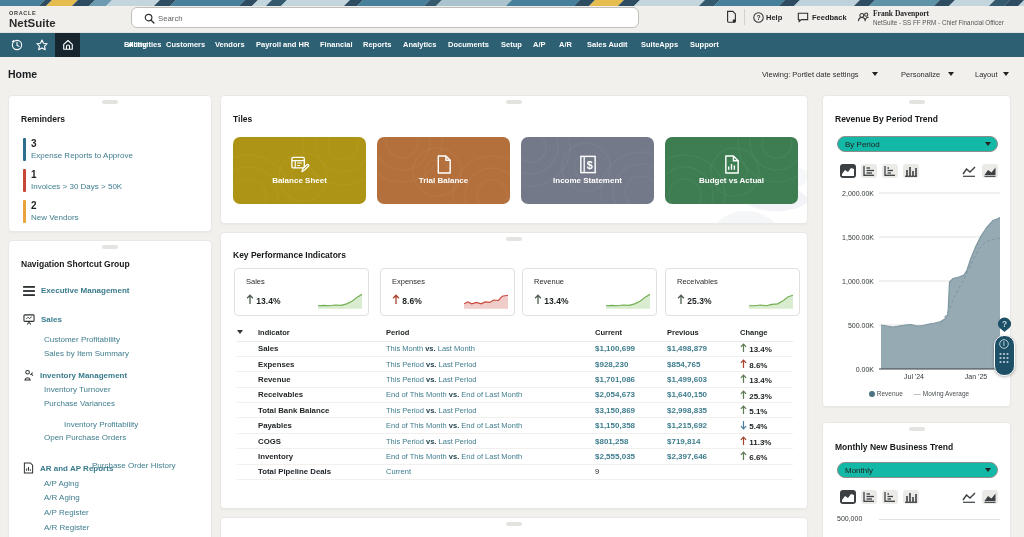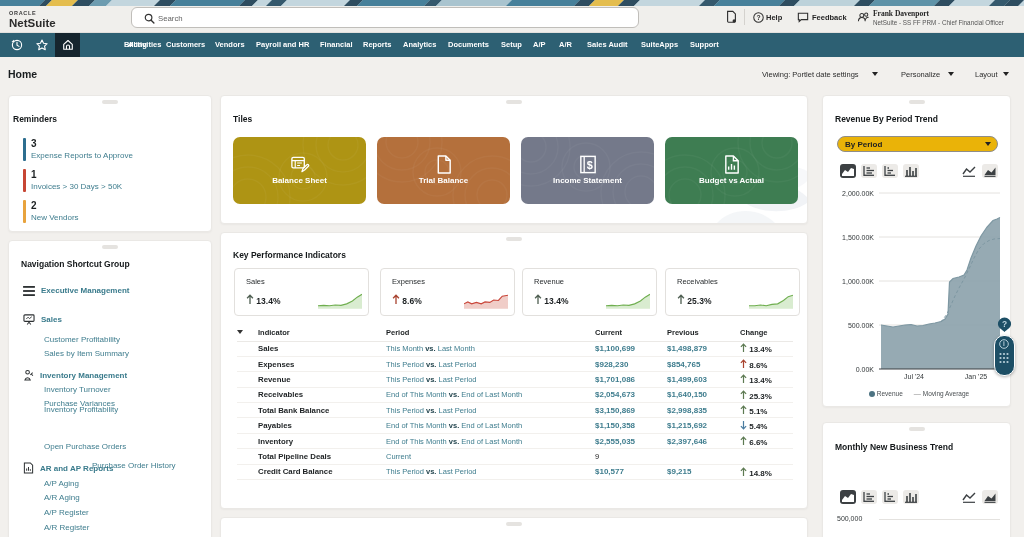--- a/index.html
+++ b/index.html
@@ -50,21 +50,21 @@
 
 #kpitable { position:absolute; left:16px; top:92px; width:556px; border-collapse:collapse; font-size:7.5px; }
 #kpitable th { text-align:left; font-weight:bold; font-size:7.5px; color:#1c2022; padding:0; height:16px; border-bottom:1px solid #ebe9e6; }
 #kpitable td { padding:0; border-bottom:1px solid #f2f0ed; height:15.4px; }
 #kpitable .ind { font-weight:bold; color:#1c2022; font-size:7.8px; }
 #kpitable .per { color:#3f7d8e; }
 #kpitable .per b { color:#24464f; }
 #kpitable .val { color:#3f7d8e; font-weight:bold; font-size:8px; }
 .chg { font-weight:bold; color:#1c2022; font-size:8px; }
 
-.selbox { position:absolute; left:14px; height:16px; background:#eab308; border:1px solid #8f8d89; border-radius:8px; font-size:8px; color:#222;font-weight:bold; }
+.selbox { position:absolute; left:14px; height:16px; background:#14b8a6; border:1px solid #8f8d89; border-radius:8px; font-size:8px; color:#222; }
 .selbox .stxt { position:absolute; left:7px; top:3px; }
 .selbox .caret { position:absolute; right:6px; top:5px; width:0; height:0; border-left:3.5px solid transparent; border-right:3.5px solid transparent; border-top:4.5px solid #222; }
 .cico { position:absolute; width:16px; height:14px; border-radius:3px; }
 .cico.bg { background:#eceae7; }
 .legend { position:absolute; font-size:6.5px; color:#4a4f52; white-space:nowrap; }
 </style>
 </head>
 <body>
 <div id="stage">
 
@@ -176,21 +176,21 @@
   <div id="hometitle">Home</div>
   <div class="viewctl" style="left:762px;">Viewing: Portlet date settings</div>
     <div class="caret4" style="left:872px;"></div>
   <div class="viewctl" style="left:901px;">Personalize</div>
     <div class="caret4" style="left:948px;"></div>
   <div class="viewctl" style="left:975px;">Layout</div>
     <div class="caret4" style="left:1003px;"></div>
 
   <div class="card" id="reminders" style="left:8px; top:95px; width:204px; height:137px;">
     <div class="handle"></div>
-    <div class="cardtitle" style="left:4px; top:18px;text-align:center;">Reminders</div>
+    <div class="cardtitle" style="left:12px; top:18px;text-align:center;">Reminders</div>
     <div class="remitem" style="top:42px;">
         <div class="rembar" style="background:#2d6e8f;"></div>
         <div class="remnum">3</div>
         <div class="remtxt">Expense Reports to Approve</div>
       </div>
     <div class="remitem" style="top:73px;">
         <div class="rembar" style="background:#c74634;"></div>
         <div class="remnum">1</div>
         <div class="remtxt">Invoices &gt; 30 Days &gt; 50K</div>
       </div>
@@ -216,22 +216,22 @@
         </svg>Sales</div>
     <div class="navsub" style="top:94px;">Customer Profitability</div>
     <div class="navsub" style="top:108px;">Sales by Item Summary</div>
     <div class="navgrp" style="top:128px;"><svg width="11" height="12" viewBox="0 0 12 13">
           <circle cx="5" cy="3.5" r="2" fill="none" stroke="#2d3133" stroke-width="1.1"></circle>
           <path d="M2 12 a3.2 4 0 0 1 6 0 Z" fill="none" stroke="#2d3133" stroke-width="1.1"></path>
           <path d="M8 6.5 L10.5 4 M10.8 7.2 L9 5.4" stroke="#2d3133" stroke-width="1.1"></path>
         </svg>Inventory Management</div>
     <div class="navsub" style="top:144px;">Inventory Turnover</div>
     <div class="navsub" style="top:158px;">Purchase Variances</div>
-    <div class="navsub" style="top:164px;">Inventory Profitability</div>
-    <div class="navsub" style="top:201px;">Open Purchase Orders</div>
+    <div class="navsub" style="top:179px;margin-left:20px;">Inventory Profitability</div>
+    <div class="navsub" style="top:192px;">Open Purchase Orders</div>
     <div class="navsub" style="top:220px;padding-left:48px;">Purchase Order History</div>
     <div class="navgrp" style="top:221px;"><svg width="11" height="12" viewBox="0 0 12 13">
           <path d="M1.5 1 H8 L10.5 3.5 V12 H1.5 Z" fill="none" stroke="#2d3133" stroke-width="1.1"></path>
           <path d="M4 9.5 V7 M6 9.5 V5.5 M8 9.5 V7.8" stroke="#2d3133" stroke-width="1.1"></path>
         </svg>AR and AP Reports</div>
     <div class="navsub" style="top:238px;">A/P Aging</div>
     <div class="navsub" style="top:252px;">A/R Aging</div>
     <div class="navsub" style="top:267px;">A/P Register</div>
     <div class="navsub" style="top:282px;">A/R Register</div>
   </div>
@@ -447,45 +447,45 @@
             <td class="ind">Payables</td>
             <td class="per">End of This Month <b>vs.</b> End of Last Month</td>
             <td class="val">$1,150,358</td>
             <td class="val">$1,215,692</td>
             <td class="chg"><svg class="tarr" width="7" height="10" viewBox="0 0 7 10">
                 <path d="M3.5 1 V8.4 M0.9 6.2 L3.5 8.9 L6.1 6.2" stroke="#4a7ca0" stroke-width="1.2" fill="none"></path>
               </svg> 5.4%</td>
           </tr>
       <tr>
             <td></td>
+            <td class="ind">COGS</td>
+            <td class="per">This Period <b>vs.</b> Last Period</td>
+            <td class="val">$801,258</td>
+            <td class="val">$719,814</td>
+            <td class="chg"><svg class="tarr" width="7" height="10" viewBox="0 0 7 10">
+                <path d="M3.5 9 V1.6 M0.9 3.8 L3.5 1.1 L6.1 3.8" stroke="#a8432f" stroke-width="1.2" fill="none"></path>
+              </svg> 11.3%</td>
+          </tr>
+      <tr>
+            <td></td>
             <td class="ind">Inventory</td>
             <td class="per">End of This Month <b>vs.</b> End of Last Month</td>
             <td class="val">$2,555,035</td>
             <td class="val">$2,397,646</td>
             <td class="chg"><svg class="tarr" width="7" height="10" viewBox="0 0 7 10">
                 <path d="M3.5 9 V1.6 M0.9 3.8 L3.5 1.1 L6.1 3.8" stroke="#5d7a52" stroke-width="1.2" fill="none"></path>
               </svg> 6.6%</td>
           </tr>
       <tr>
             <td></td>
             <td class="ind">Total Pipeline Deals</td>
             <td class="per">Current</td>
             <td style="color:#222;">9</td>
             <td></td>
             <td></td>
-          </tr>
-      <tr>
-            <td></td>
-            <td class="ind">Credit Card Balance</td>
-            <td class="per">This Period <b>vs.</b> Last Period</td>
-            <td class="val">$10,577</td>
-            <td class="val">$9,215</td>
-            <td class="chg"><svg class="tarr" width="7" height="10" viewBox="0 0 7 10">
-                <path d="M3.5 9 V1.6 M0.9 3.8 L3.5 1.1 L6.1 3.8" stroke="#5d7a52" stroke-width="1.2" fill="none"></path>
-              </svg> 14.8%</td>
           </tr>
     </tbody>
       </table>
   </div>
 
   <div class="card" style="left:220px; top:517px; width:588px; height:60px;">
     <div class="handle"></div>
 
   </div>
 
@@ -554,20 +554,24 @@
       <line x1="56" y1="183" x2="177" y2="183" stroke="#3a3f42" stroke-width="1.2"></line>
       <text x="91" y="193" text-anchor="middle" font-size="7" fill="#33383a">Jul '24</text>
       <text x="153" y="193" text-anchor="middle" font-size="7" fill="#33383a">Jan '25</text>
     </svg>
     <div class="legend" style="left:46px; top:294px;"><span style="display:inline-block;width:6px;height:6px;border-radius:50%;background:#4d7382;vertical-align:-1px;"></span> Revenue &nbsp;&nbsp;&nbsp;&nbsp; <span style="color:#888;">––</span> Moving Average</div>
   </div>
 
   <div class="card" id="mnbcard" style="left:822px; top:422px; width:189px; height:140px;">
     <div class="handle"></div>
     <div class="cardtitle" style="left:12px; top:19px;">Monthly New Business Trend</div>
+    <div class="selbox" style="top:39px; width:161px;">
+        <div class="stxt">Monthly</div>
+        <div class="caret"></div>
+      </div>
     <div class="cico" style="left:17px; top:67px; background:#3c4043;"><svg width="16" height="14" viewBox="0 0 16 14">
           <path d="M2 10 L5 6 L8 8 L11 4 L14 5 L14 12 L2 12 Z" fill="#fff"></path>
         </svg></div>
     <div class="cico bg" style="left:38px; top:67px;"><svg width="16" height="14" viewBox="0 0 16 14">
           <g stroke="#3c4043" stroke-width="1.3">
             <line x1="3" y1="2" x2="3" y2="12"></line>
             <line x1="3" y1="11.3" x2="13" y2="11.3"></line>
             <line x1="5.5" y1="9" x2="11" y2="9"></line>
             <line x1="5.5" y1="6.5" x2="13" y2="6.5"></line>
             <line x1="5.5" y1="4" x2="9" y2="4"></line>

